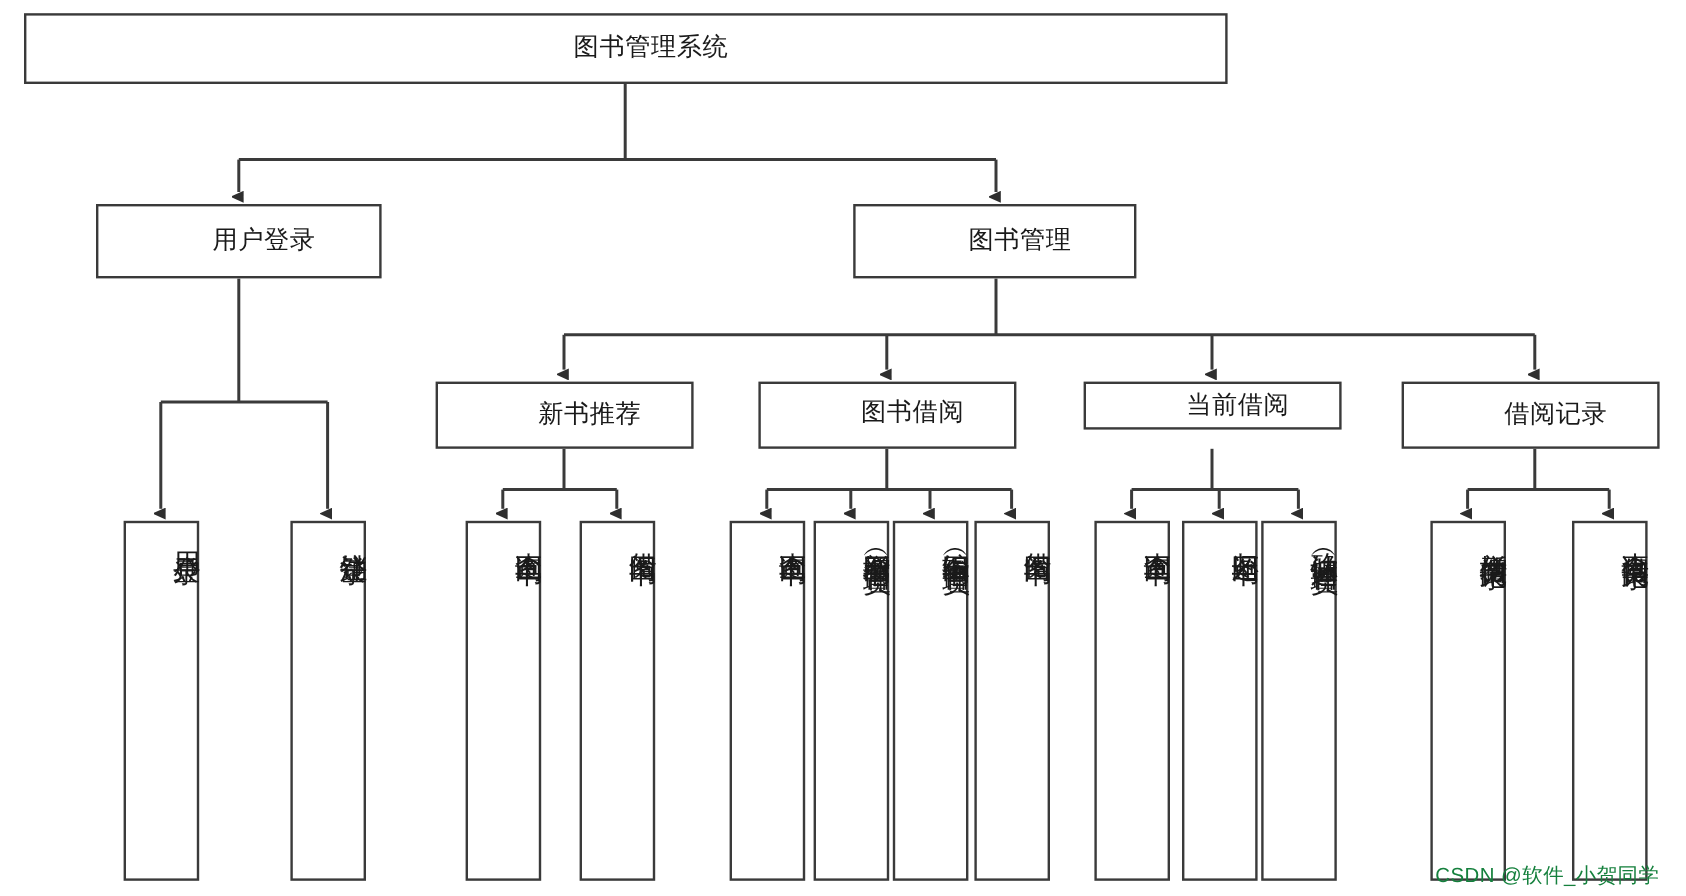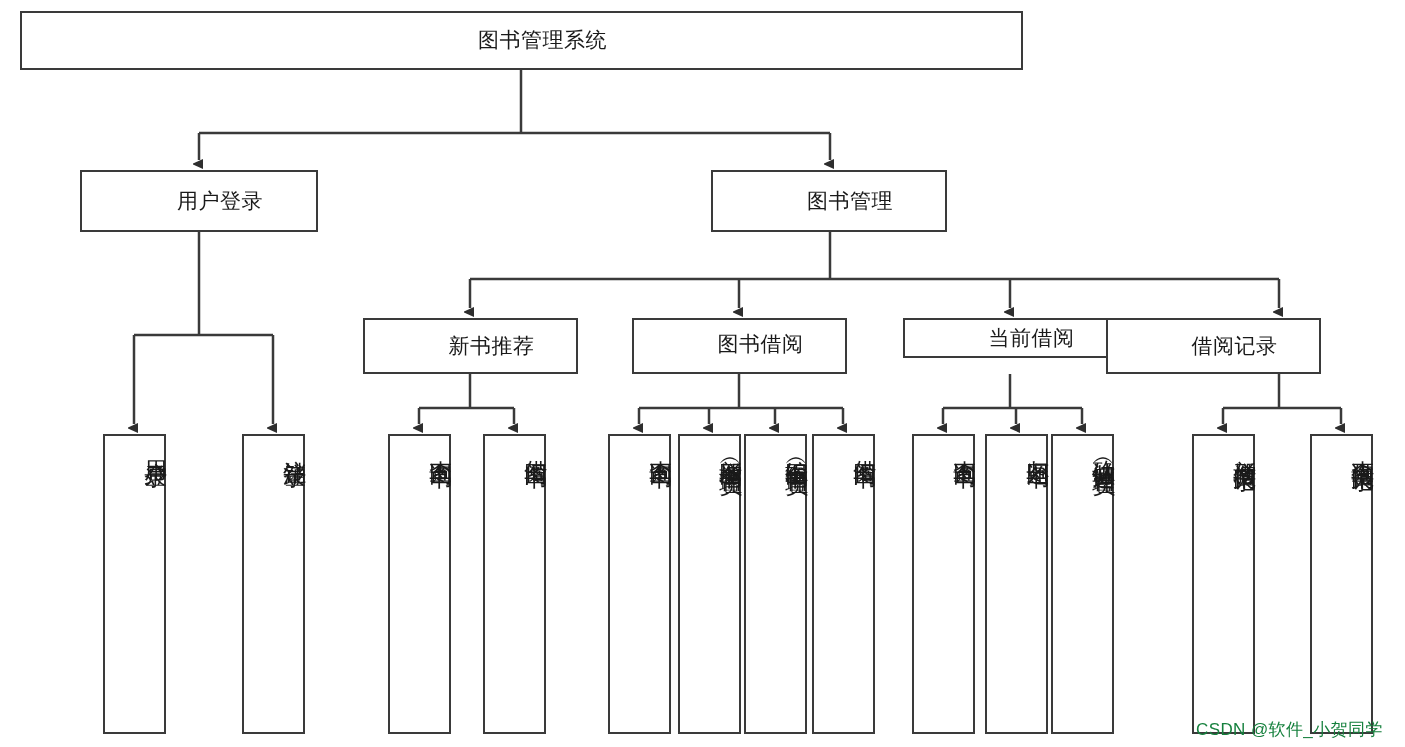--- a/index.html
+++ b/index.html
@@ -133,21 +133,21 @@
 
   <div class="node horiz" style="left: 363px; top: 318px; width: 215px; height: 56px;">
     <span class="label">新书推荐</span>
   </div>
   <div class="node horiz" style="left: 632px; top: 318px; width: 215px; height: 56px; font-family: Liberation Mono, monospace;">
     <span class="label">图书借阅</span>
   </div>
   <div class="node horiz" style="left: 903px; top: 318px; width: 215px; height: 40px;">
     <span class="label">当前借阅</span>
   </div>
-  <div class="node horiz" style="left: 1106px; top: 318px; width: 215px; height: 56px;">
+  <div class="node horiz" style="left: 1168px; top: 318px; width: 215px; height: 56px;">
     <span class="label">借阅记录</span>
   </div>
 
   <div class="node vert" style="left: 103px; top: 434px; width: 63px; height: 300px;">
     <span class="label">用户登录</span>
   </div>
   <div class="node vert" style="left: 242px; top: 434px; width: 63px; height: 300px;">
     <span class="label">注销登录</span>
   </div>
   <div class="node vert" style="left: 388px; top: 434px; width: 63px; height: 300px;">

